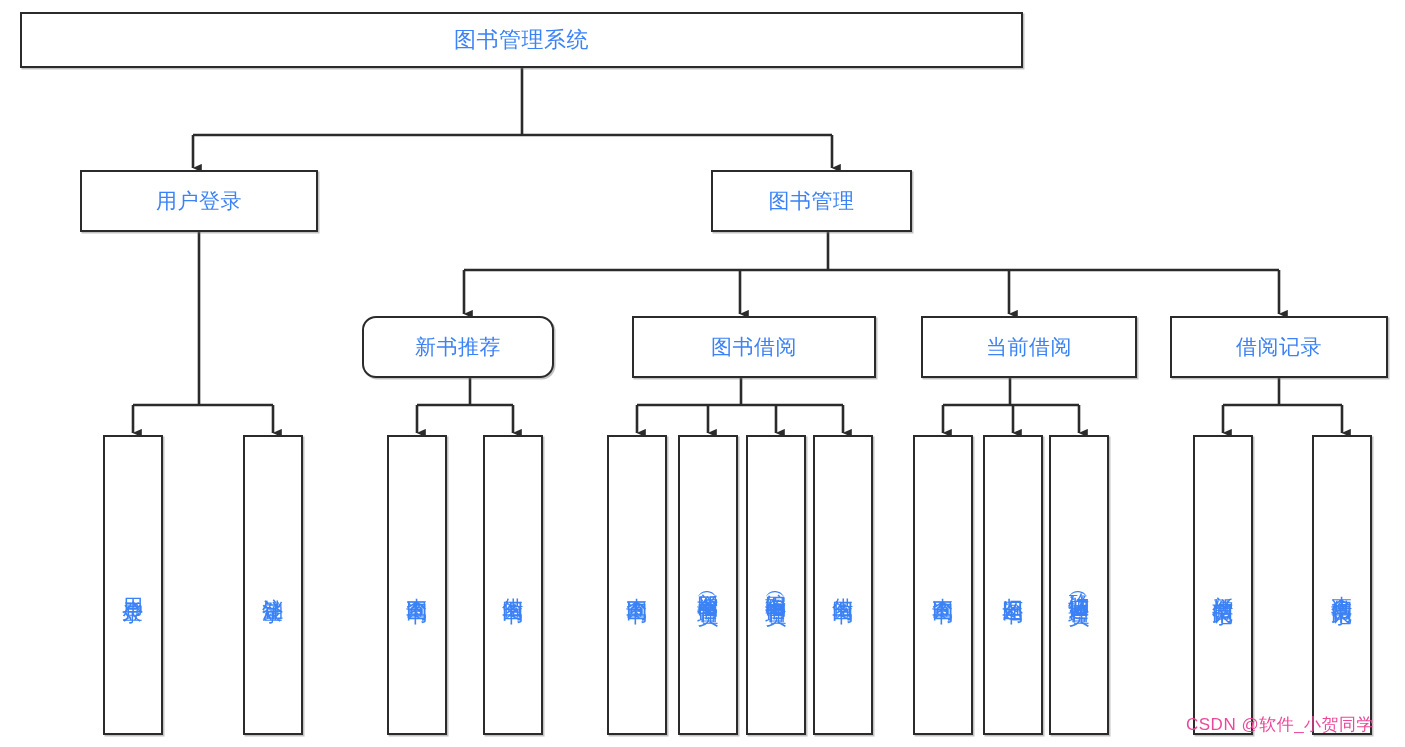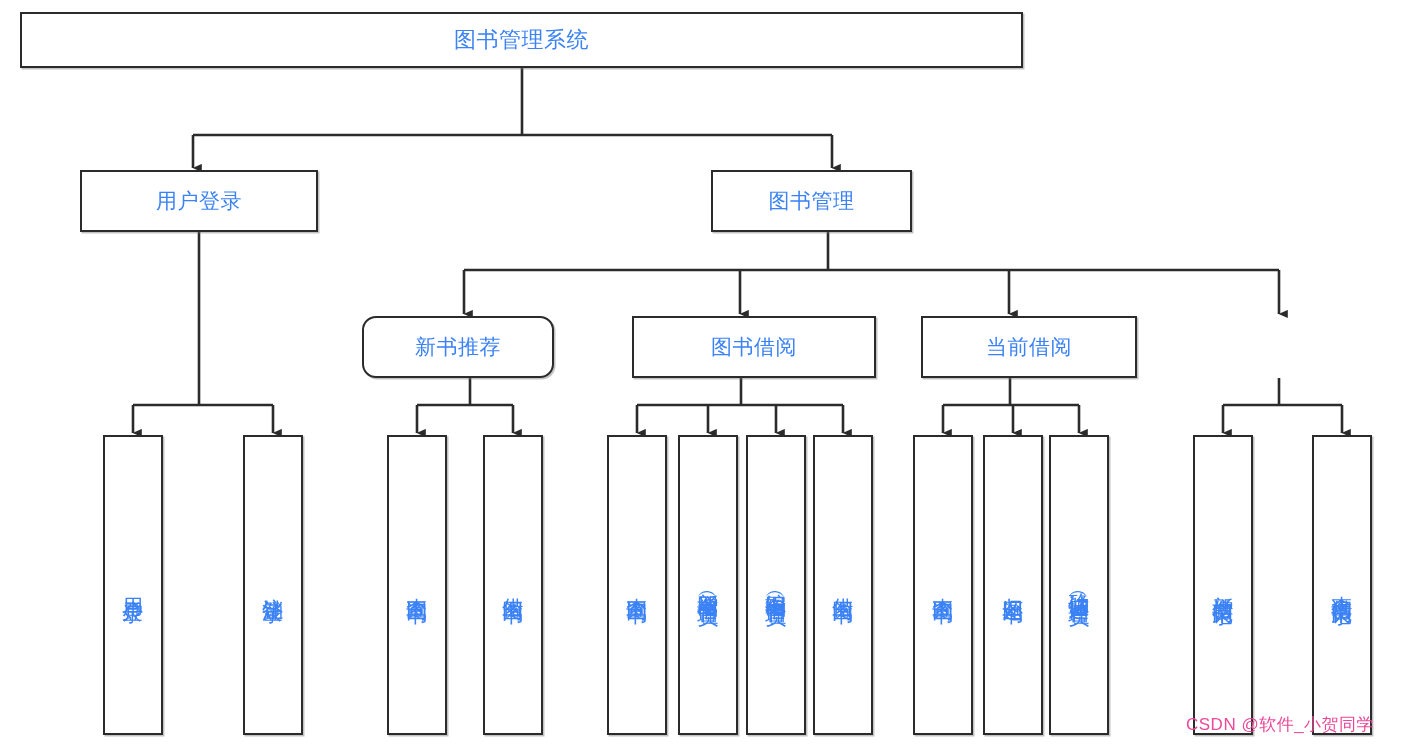--- a/index.html
+++ b/index.html
@@ -129,20 +129,23 @@
 
   <div class="node lv3" id="node-lv3-0" style="left: 362px; top: 316px; width: 192px; height: 62px; border-radius: 14px;">
     <span class="lbl">新书推荐</span>
   </div>
   <div class="node lv3" id="node-lv3-1" style="left: 632px; top: 316px; width: 244px; height: 62px;">
     <span class="lbl">图书借阅</span>
   </div>
   <div class="node lv3" id="node-lv3-2" style="left: 902px; top: 316px; width: 216px; height: 62px; margin-left: 19px;">
     <span class="lbl">当前借阅</span>
   </div>
+  <div class="node lv3" id="node-lv3-3" style="left: 1170px; top: 316px; width: 218px; height: 62px;">
+    <span class="lbl">借阅记录</span>
+  </div>
 
   <div class="node leaf" id="node-leaf-0" style="left: 103px; top: 435px; width: 60px; height: 300px;">
     <span class="lbl">用户登录</span>
   </div>
   <div class="node leaf" id="node-leaf-1" style="left: 243px; top: 435px; width: 60px; height: 300px;">
     <span class="lbl">注销登录</span>
   </div>
   <div class="node leaf" id="node-leaf-2" style="left: 387px; top: 435px; width: 60px; height: 300px;">
     <span class="lbl">查询图书</span>
   </div>

